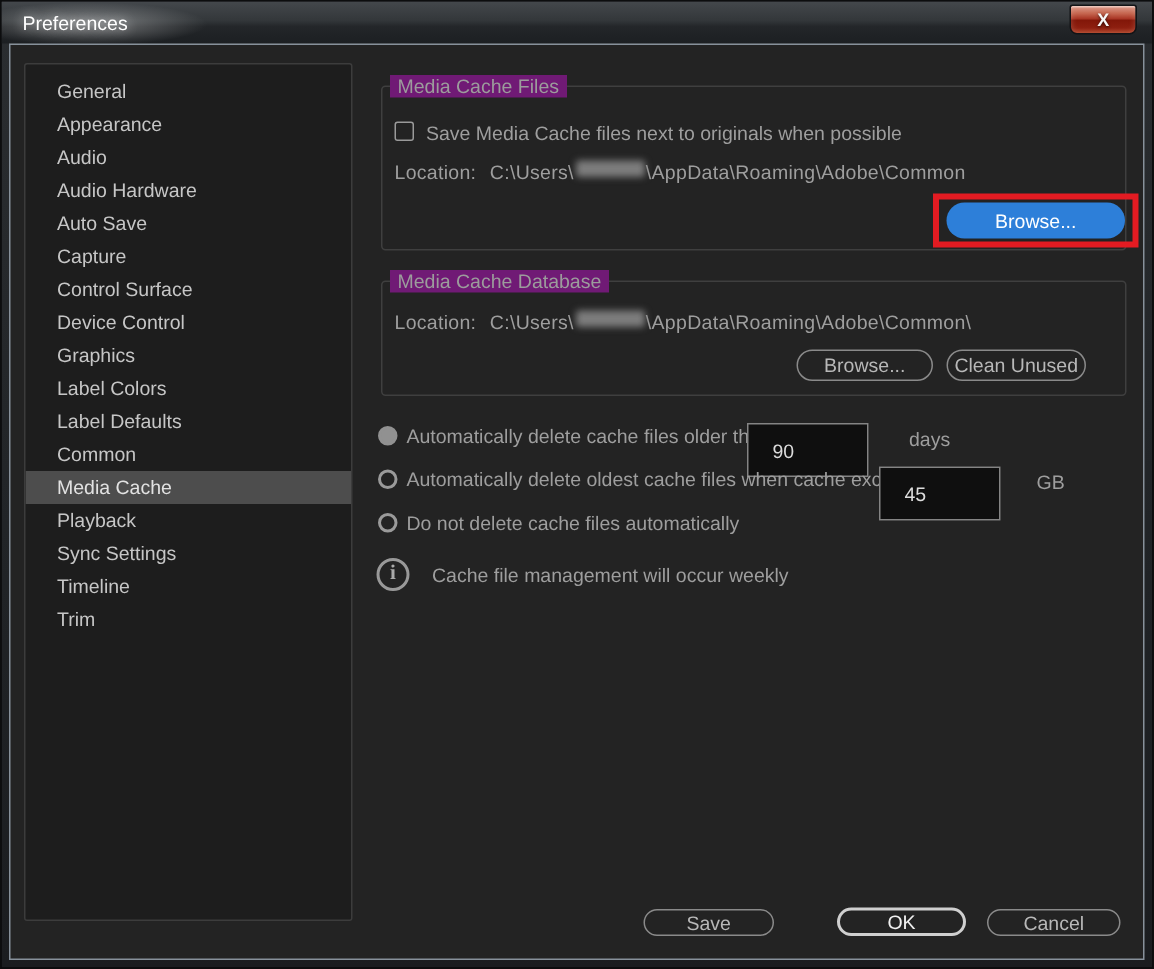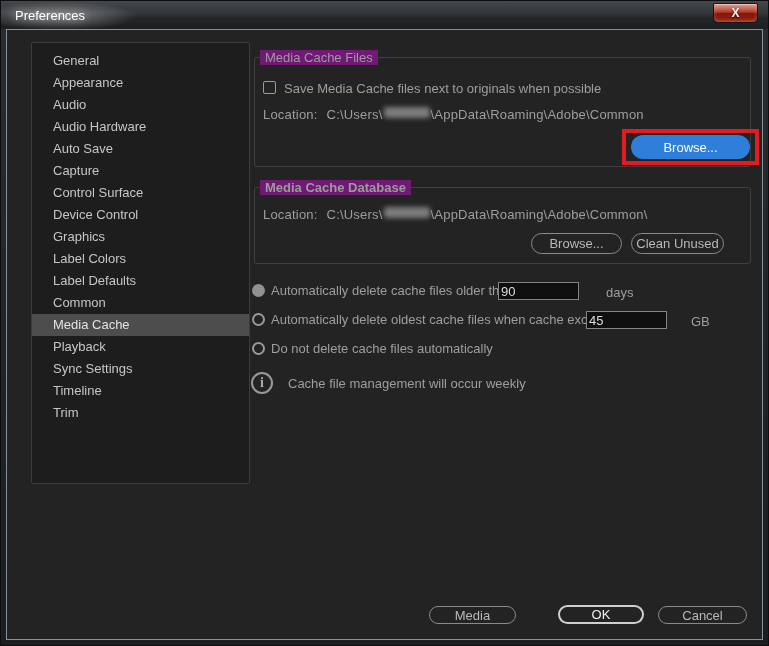--- a/index.html
+++ b/index.html
@@ -46,27 +46,26 @@
   }
   
   .client {
     position: absolute; left: 5px; top: 28px; right: 5px; bottom: 5px;
     background: #232323;
     border: 1px solid #87919b;
   }
   
   .sidebar {
     position: absolute; left: 9px; top: 12px;
-    width: 219px; height: 442px;
+    width: 219px; height: 572px;
     background: #1d1d1d;
     border: 1px solid #3c3c3c;
     border-radius: 2px;
     padding-top: 7px;
     overflow: hidden;
-    margin-left: 15px;
   }
   .side-item {
     height: 22px; line-height: 22px;
     padding-left: 21px;
     font-size: 13px; color: #c6c6c6;
     cursor: default;
     white-space: nowrap;
   }
   .side-item.selected {
     background: #4d4d4d;
@@ -79,21 +78,21 @@
     border-radius: 3px;
   }
   .group-title {
     position: absolute; top: -8px; left: 5px;
     background: #701a75;
     padding: 0 5px;
     font-size: 13px; color: #9c9c9c;
     white-space: nowrap;
   }
   .gb-files { left: 247px; top: 27px; width: 497px; height: 110px; }
-  .gb-db    { left: 247px; top: 157px; width: 497px; height: 77px; font-weight: bold; }
+  .gb-db    { left: 247px; top: 157px; width: 497px; height: 77px; }
   
   .lbl { font-size: 13px; color: #9e9e9e; white-space: nowrap; }
   .checkbox-row { position: absolute; left: 256px; top: 51px; display: flex; }
   .checkbox {
     width: 13px; height: 13px;
     border: 1px solid #9a9a9a;
     border-radius: 2px;
     background: transparent;
     margin-right: 8px;
     flex: none;
@@ -155,27 +154,27 @@
     border-radius: 50%;
     background: transparent;
     margin-right: 6px;
   }
   .radio.selected {
     background: #919191;
     border-color: #919191;
   }
   .num-input {
     position: absolute;
-    width: 81px; height: 18px;
+    width: 81px; height: 36px;
     background: #0f0f0f;
     border: 1px solid #848484;
     color: #dcdcdc;
     font-family: "Liberation Sans", sans-serif;
     font-size: 13px;
-    padding: 0 2px;
+    padding: 0 16px;
   }
   .input-days { left: 491px; top: 252px; }
   .input-gb   { left: 579px; top: 281px; }
   .unit-days  { position: absolute; left: 599px; top: 255px; }
   .unit-gb    { position: absolute; left: 684px; top: 284px; }
   
   .info-row { position: absolute; left: 244px; top: 342px; display: flex; align-items: center; }
   .info-icon {
     width: 22px; height: 22px; flex: none;
     border: 2px solid #999999;
@@ -265,18 +264,18 @@
     <div class="radio-row radio-3">
       <span class="radio"></span>
       <span class="lbl">Do not delete cache files automatically</span>
     </div>
 
     <div class="info-row">
       <span class="info-icon">i</span>
       <span class="lbl">Cache file management will occur weekly</span>
     </div>
 
-    <div class="pill-btn btn-help">Media</div>
+    <div class="pill-btn btn-help">Save</div>
     <div class="pill-btn btn-ok">OK</div>
     <div class="pill-btn btn-cancel">Cancel</div>
 
   </div>
 </div>
 
 </body></html>

